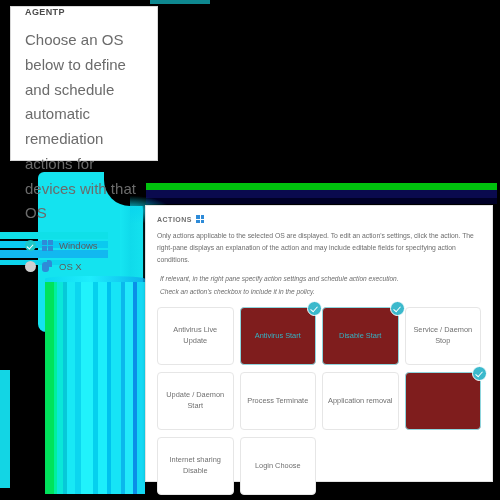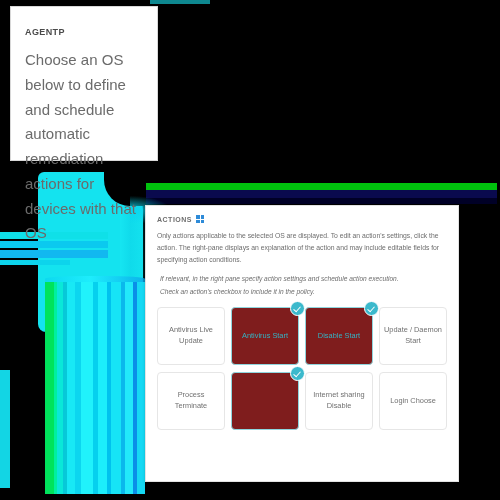--- a/index.html
+++ b/index.html
@@ -69,21 +69,21 @@
   .cyan-smudge{left:130px;top:196px;width:40px;height:28px;background:radial-gradient(ellipse at left,#0ad6ee 0%,rgba(0,0,0,0) 72%);opacity:.9;}
   .cyan-edge{left:0px;top:370px;width:10px;height:118px;background:#14e0f0;opacity:.95;}
   .top-cyan{left:150px;top:0px;width:60px;height:4px;background:#18e2f0;opacity:.6;}
 
   
   .os-card{
     position:absolute;left:10px;top:6px;width:148px;height:155px;
     background:#ffffff;
     border:1px solid #d8d8d8;
     box-sizing:border-box;
-    padding:20px 14px 0 14px;
+    padding:0 14px 0 14px;
   }
   .os-title{
     font-size:9px;font-weight:bold;color:#4a4a4a;
     letter-spacing:.4px;margin:0 0 11px 0;
   }
   .os-desc{
     font-size:15px;line-height:1.65;color:#6b6b6b;margin:0;
   }
   .os-options{margin-top:14px;}
   .os-row{display:flex;align-items:center;gap:6px;margin-bottom:9px;}
@@ -99,21 +99,21 @@
     grid-template-columns:1fr 1fr;grid-template-rows:1fr 1fr;gap:1.3px;}
   .win-icon i{background:#2e8bd8;display:block;}
   .apple-icon{width:11px;height:12px;flex:0 0 auto;position:relative;}
   .apple-icon span{position:absolute;background:#2e8bd8;}
   .ap-a{left:0;top:2px;width:7px;height:10px;border-radius:3px 0 3px 3px;}
   .ap-b{left:5px;top:0px;width:5px;height:7px;border-radius:0 3px 0 3px;background:#1f6fc0;}
   .os-label{font-size:9.5px;color:#5c5c5c;}
 
   
   .actions-panel{
-    position:absolute;left:145px;top:205px;width:314px;height:277px;
+    position:absolute;left:145px;top:205px;width:348px;height:277px;
     background:#ffffff;
     border:1px solid #e2e2e2;
     box-sizing:border-box;
     padding:9px 11px 0 11px;
     box-shadow:0 1px 3px rgba(0,0,0,.18);
   }
   .ap-head{display:flex;align-items:center;gap:4px;margin-bottom:7px;}
   .ap-head-title{font-size:7px;font-weight:bold;color:#6e6e6e;letter-spacing:.5px;}
   .ap-head-icon{width:8px;height:8px;display:grid;grid-template-columns:1fr 1fr;grid-template-rows:1fr 1fr;gap:1px;}
   .ap-head-icon i{background:#2e8bd8;display:block;}
@@ -170,20 +170,43 @@
   <div class="deco hbar hbar4"></div>
   <div class="deco vstripe-top"></div>
   <div class="deco vstripes"></div>
   <div class="deco cyan-smudge"></div>
   <div class="deco cyan-edge"></div>
 
   <div class="os-card">
     <div class="os-title">AGENTP</div>
     <p class="os-desc">Choose an OS below to define and schedule automatic remediation actions for devices with that OS</p>
 
+    <div class="os-options">
+
+      <div class="os-row">
+        <span class="radio on"></span>
+        <span class="win-icon">
+          <i></i>
+            <i></i>
+            <i></i>
+            <i></i>
+        </span>
+        <span class="os-label">Windows</span>
+      </div>
+
+      <div class="os-row">
+        <span class="radio off"></span>
+        <span class="apple-icon">
+          <span class="ap-a"></span>
+            <span class="ap-b"></span>
+        </span>
+        <span class="os-label">OS X</span>
+      </div>
+
+    </div>
   </div>
 
   <div class="actions-panel">
 
     <div class="ap-head">
       <span class="ap-head-title">ACTIONS</span>
       <span class="ap-head-icon">
         <i></i>
           <i></i>
           <i></i>
@@ -204,30 +227,36 @@
       <div class="tile sel">
         <span class="tile-label">Antivirus Start</span>
         <span class="badge"></span>
       </div>
 
       <div class="tile sel">
         <span class="tile-label">Disable Start</span>
         <span class="badge"></span>
       </div>
 
+      <div class="tile">
+        <span class="tile-label">Service / Daemon Stop</span>
+      </div>
 
       <div class="tile">
         <span class="tile-label">Update / Daemon Start</span>
       </div>
 
 
       <div class="tile">
         <span class="tile-label">Process Terminate</span>
       </div>
 
+      <div class="tile">
+        <span class="tile-label">Application removal</span>
+      </div>
 
       <div class="tile sel">
         <span class="badge"></span>
       </div>
 
       <div class="tile">
         <span class="tile-label">Internet sharing Disable</span>
       </div>
 
 

